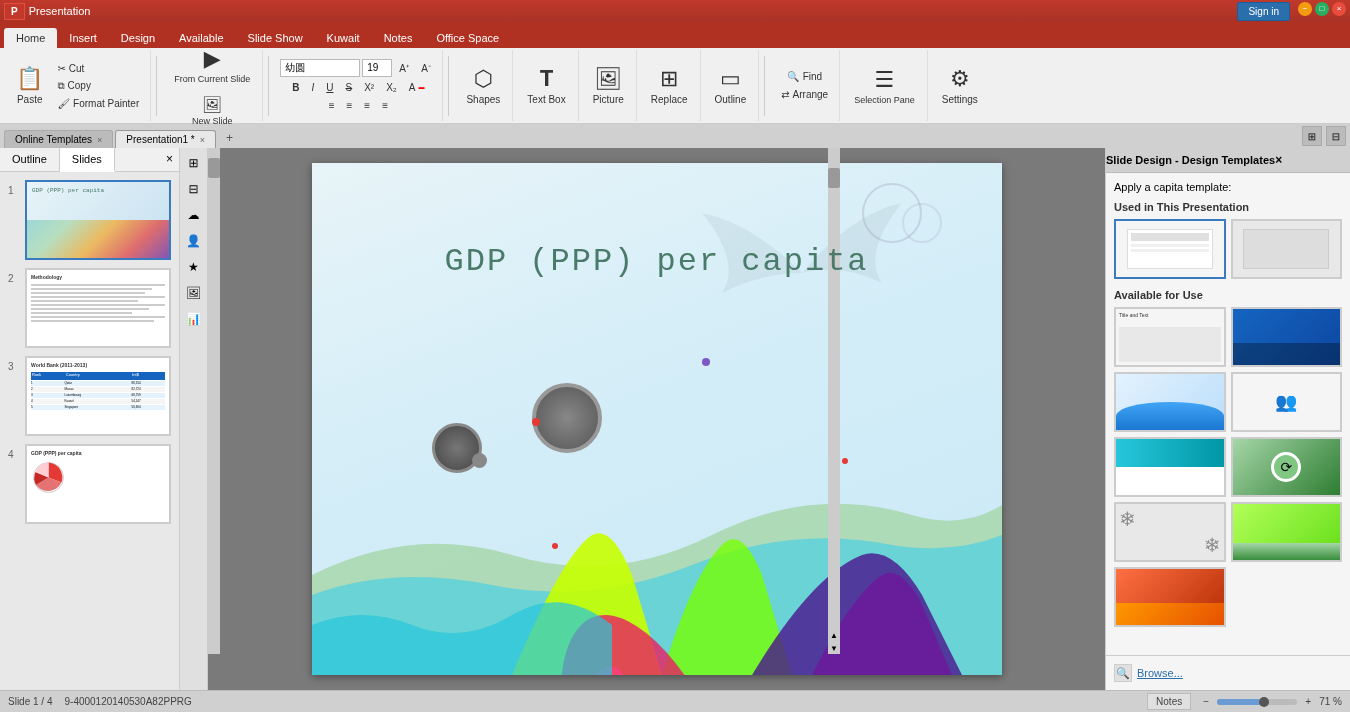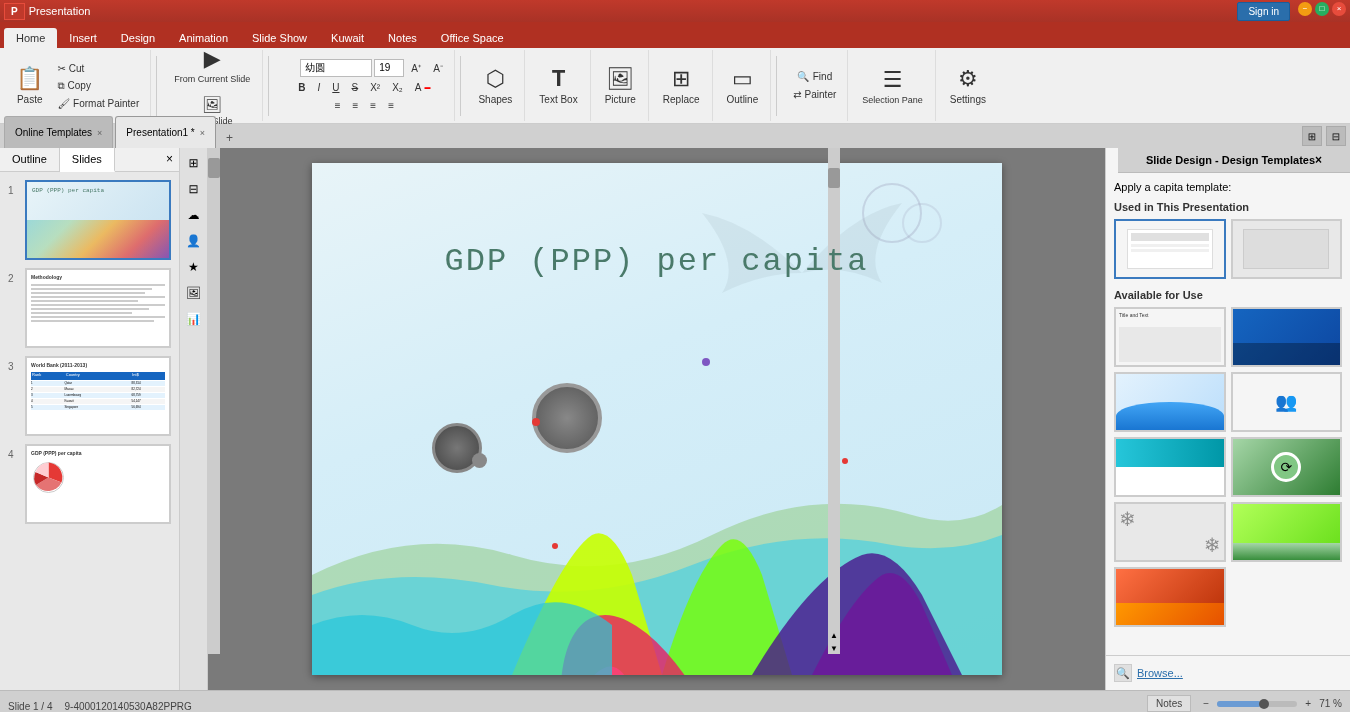--- a/index.html
+++ b/index.html
@@ -116,21 +116,21 @@
     
     .doc-tabs {
       height: 24px;
       background: #d0d0d0;
       display: flex;
       align-items: flex-end;
       padding: 0 4px;
       gap: 2px;
     }
     .doc-tab {
-      padding: 10px 10px;
+      padding: 3px 10px;
       font-size: 10px;
       background: #bbb;
       border-radius: 3px 3px 0 0;
       cursor: pointer;
       display: flex;
       align-items: center;
       gap: 5px;
       border: 1px solid #aaa;
       border-bottom: none;
     }
@@ -223,28 +223,27 @@
     
     .design-panel {
       width: 245px;
       background: #f5f5f5;
       border-left: 1px solid #ccc;
       display: flex;
       flex-direction: column;
     }
     .design-panel-header {
       background: #d0d0d0;
-      padding: 5px 16px;
+      padding: 5px 0;
       font-size: 11px;
       font-weight: bold;
       display: flex;
       align-items: center;
-      justify-content: center;
+      justify-content: flex-start;
       border-bottom: 1px solid #bbb;
-      margin-left: 12px;
     }
     .design-panel-body {
       flex: 1;
       overflow-y: auto;
       padding: 8px;
     }
     .design-section-title {
       font-size: 11px;
       font-weight: bold;
       margin-bottom: 6px;
@@ -288,21 +287,21 @@
       border-radius: 2px;
       font-size: 12px;
     }
 
     
     .status-bar {
       height: 22px;
       background: #d0d0d0;
       border-top: 1px solid #bbb;
       display: flex;
-      align-items: flex-end;
+      align-items: center;
       padding: 0 8px;
       font-size: 10px;
       color: #444;
       justify-content: space-between;
     }
     .status-right { display: flex; align-items: center; gap: 8px; }
 
     
     .slide-title {
       position: absolute;
@@ -375,21 +374,21 @@
       <div class="title-btn max">□</div>
       <div class="title-btn close">×</div>
     </div>
   </div>
 </div>
 
 <div class="ribbon-tabs">
   <div class="ribbon-tab active">Home</div>
   <div class="ribbon-tab">Insert</div>
   <div class="ribbon-tab">Design</div>
-  <div class="ribbon-tab">Animation</div>
+  <div class="ribbon-tab">Available</div>
   <div class="ribbon-tab">Slide Show</div>
   <div class="ribbon-tab">Kuwait</div>
   <div class="ribbon-tab">Notes</div>
   <div class="ribbon-tab">Office Space</div>
 </div>
 
 <div class="ribbon-toolbar">
 
   <div class="ribbon-group">
     <div style="display:flex;gap:3px;align-items:center;">
@@ -415,21 +414,21 @@
     <div class="ribbon-btn-large" style="margin-top:2px;">
       <div style="font-size:16px;">🖼</div>
       <span style="font-size:9px;">New Slide</span>
     </div>
   </div>
 
   <div class="toolbar-separator"></div>
 
   <div class="ribbon-group">
     <div class="ribbon-row">
-      <div class="font-box" style="width:72px;margin-left:20px;">
+      <div class="font-box" style="width:80px;">
         <span>幼圆</span>
       </div>
       <div class="font-size-box">
         <span>19</span>
       </div>
       <div class="ribbon-btn-small">A⁺</div>
       <div class="ribbon-btn-small">A⁻</div>
     </div>
     <div class="ribbon-row">
       <div class="ribbon-btn-small bold-btn">B</div>
@@ -482,21 +481,21 @@
     <div class="ribbon-btn-large">
       <div style="font-size:22px;">▭</div>
       <span>Outline</span>
     </div>
   </div>
 
   <div class="toolbar-separator"></div>
 
   <div class="ribbon-group">
     <div class="ribbon-btn-small">🔍 <span>Find</span></div>
-    <div class="ribbon-btn-small">⇄ <span>Painter</span></div>
+    <div class="ribbon-btn-small">⇄ <span>Arrange</span></div>
   </div>
 
   <div class="ribbon-group">
     <div class="ribbon-btn-large">
       <div style="font-size:22px;">☰</div>
       <span style="font-size:9px;text-align:center;">Selection Pane</span>
     </div>
   </div>
 
   <div class="ribbon-group">

